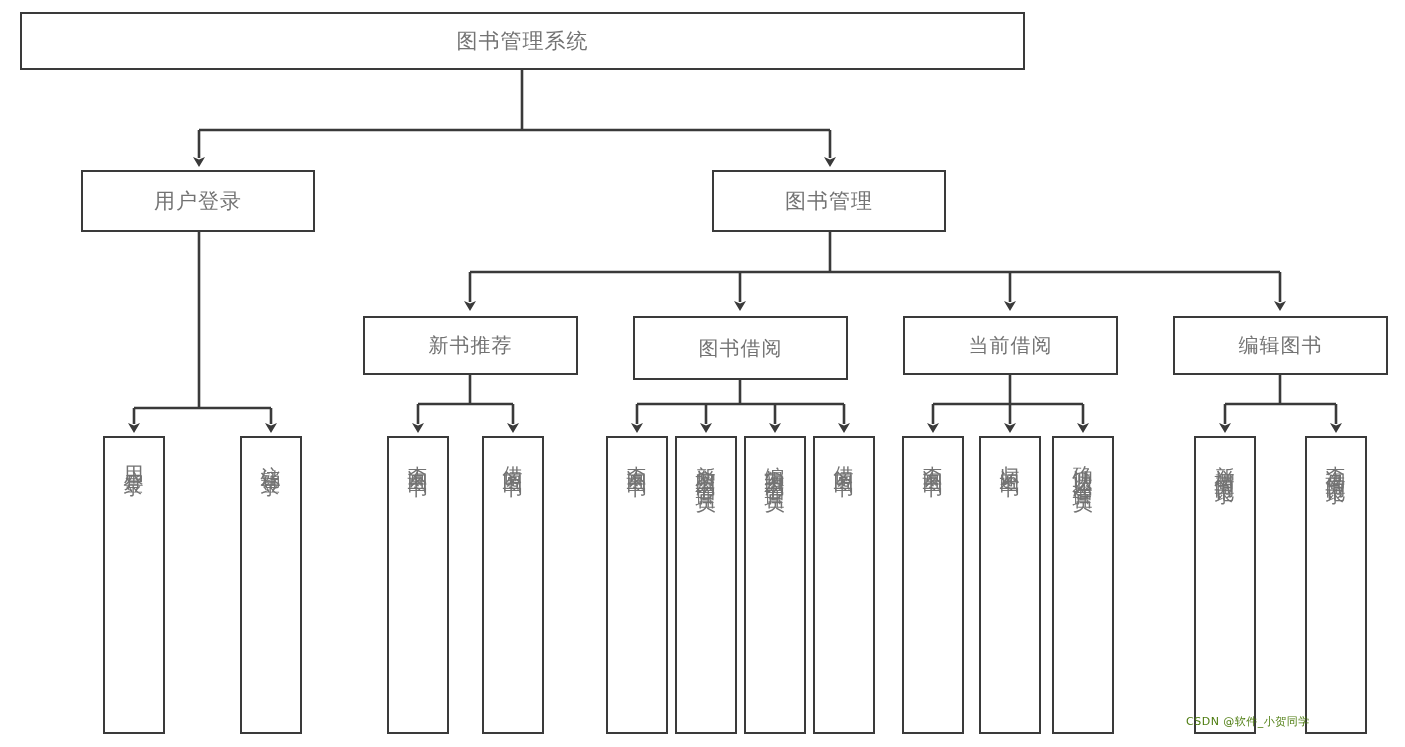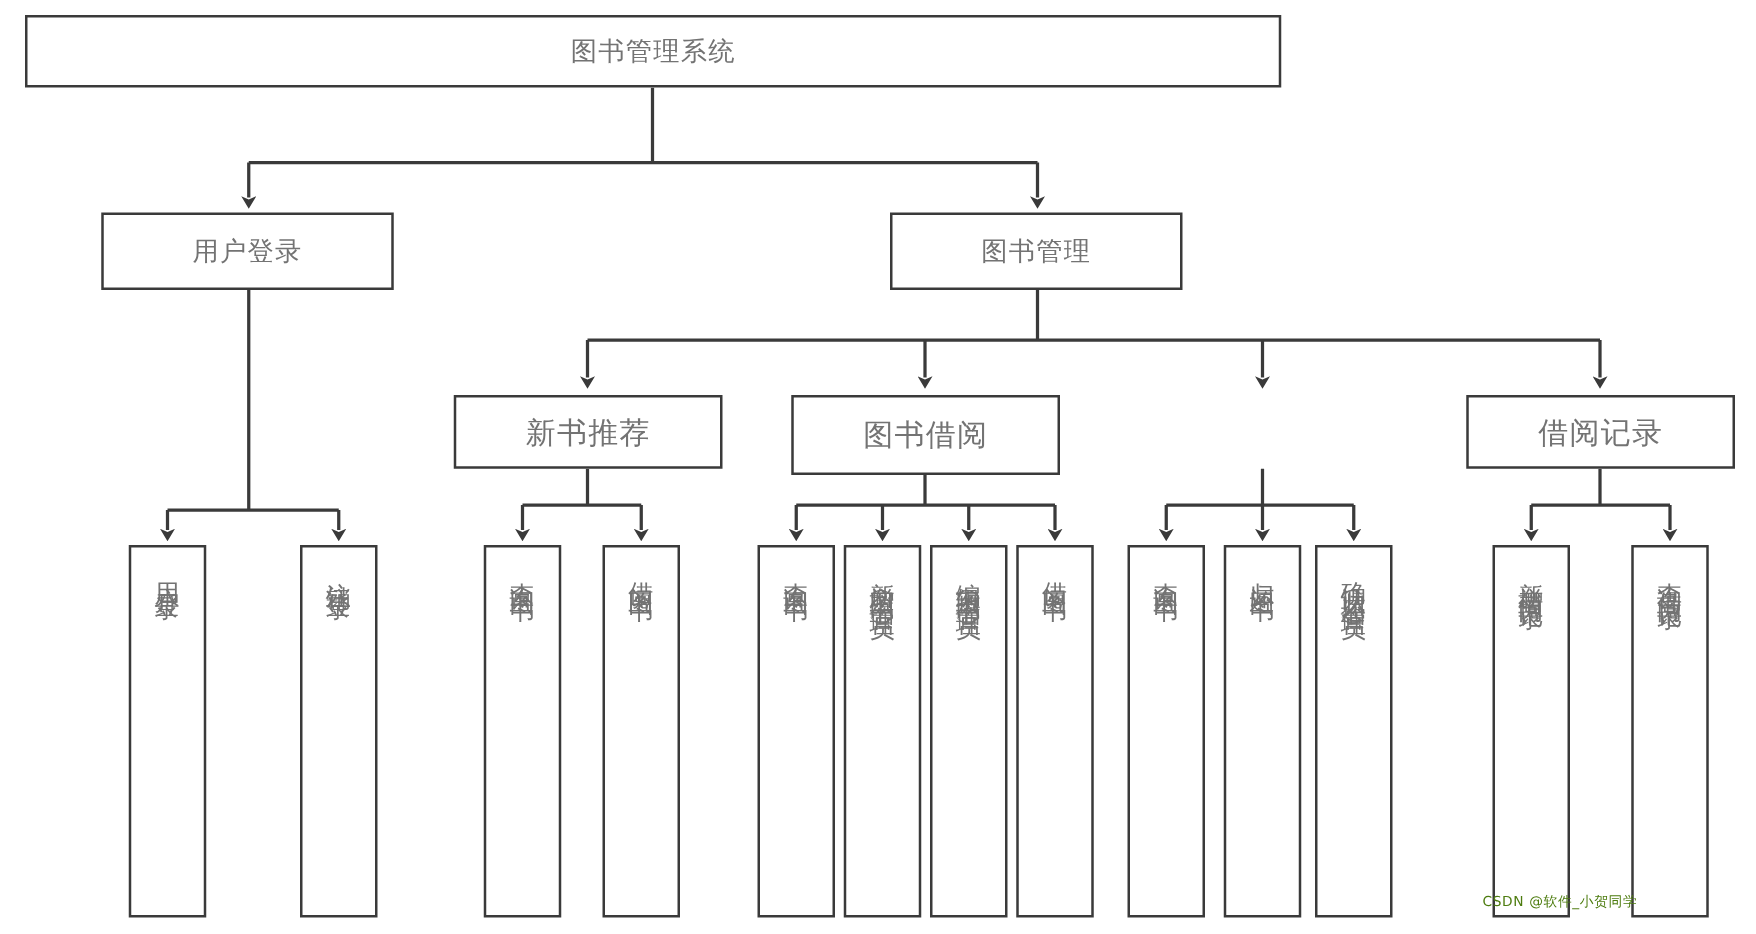--- a/index.html
+++ b/index.html
@@ -39,21 +39,21 @@
   }
   .node.root {
     font-size: 21px;
     letter-spacing: 1px;
   }
   .node.lvl2 {
     font-size: 21px;
     letter-spacing: 1px;
   }
   .node.lvl3 {
-    font-size: 24px;
+    font-size: 20px;
     letter-spacing: 1px;
   }
   .node.leaf {
     font-size: 20px;
     align-items: flex-start;
     justify-content: center;
     padding-top: 12px;
   }
   .node.leaf .vtext {
     writing-mode: vertical-rl;
@@ -138,22 +138,25 @@
   <div class="node lvl2" style="left:712px; top:170px; width:234px; height:62px;">
     <span>图书管理</span>
   </div>
 
   <div class="node lvl3" style="left:363px; top:316px; width:215px; height:59px;">
     <span>新书推荐</span>
   </div>
   <div class="node lvl3" style="left:633px; top:316px; width:215px; height:64px;">
     <span>图书借阅</span>
   </div>
+  <div class="node lvl3" style="left:903px; top:316px; width:215px; height:59px;">
+    <span>当前借阅</span>
+  </div>
   <div class="node lvl3" style="left:1173px; top:316px; width:215px; height:59px;">
-    <span>借阅记录</span>
+    <span>编辑图书</span>
   </div>
 
   <div class="node leaf" style="left:103px; top:436px; width:62px; height:298px;">
     <span class="vtext">用户登录</span>
   </div>
   <div class="node leaf" style="left:240px; top:436px; width:62px; height:298px;">
     <span class="vtext">注销登录</span>
   </div>
 
   <div class="node leaf" style="left:387px; top:436px; width:62px; height:298px;">

